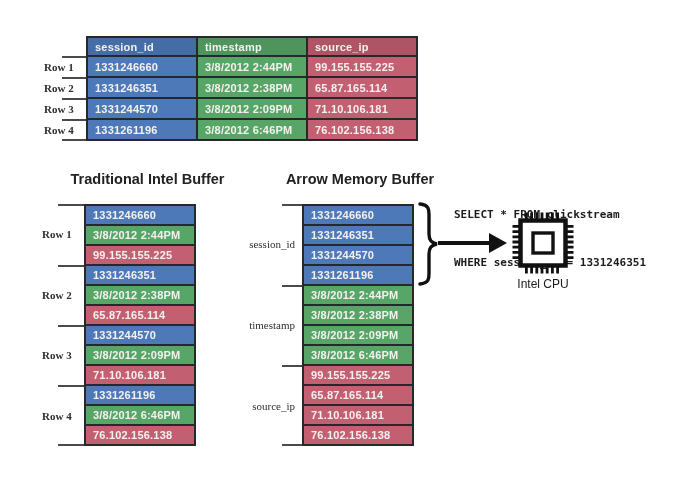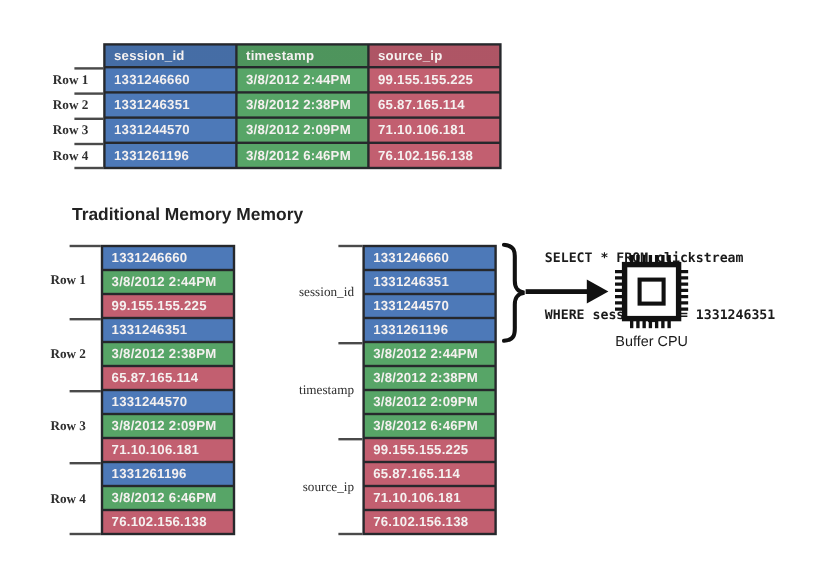--- a/index.html
+++ b/index.html
@@ -121,21 +121,21 @@
 
     <div class="cell blue">1331244570</div>
     <div class="cell green">3/8/2012 2:09PM</div>
     <div class="cell red">71.10.106.181</div>
 
     <div class="cell blue">1331261196</div>
     <div class="cell green">3/8/2012 6:46PM</div>
     <div class="cell red">76.102.156.138</div>
   </div>
 
-  <div class="buffer-title" id="trad-title">Traditional Memory Memory</div>
+  <div class="buffer-title" id="trad-title">Traditional Intel Buffer</div>
 
   <div class="gutter" id="trad-gutter">
     <div class="hline" style="top:0"></div>
     <div class="hline" style="top:61px"></div>
     <div class="hline" style="top:121px"></div>
     <div class="hline" style="top:181px"></div>
     <div class="hline" style="top:240px"></div>
     <div class="vlabels">
       <div>Row 1</div>
       <div>Row 2</div>
@@ -152,20 +152,21 @@
     <div class="cell green">3/8/2012 2:38PM</div>
     <div class="cell red">65.87.165.114</div>
     <div class="cell blue">1331244570</div>
     <div class="cell green">3/8/2012 2:09PM</div>
     <div class="cell red">71.10.106.181</div>
     <div class="cell blue">1331261196</div>
     <div class="cell green">3/8/2012 6:46PM</div>
     <div class="cell red">76.102.156.138</div>
   </div>
 
+  <div class="buffer-title" id="arrow-title">Arrow Memory Buffer</div>
 
   <div class="gutter" id="arrow-gutter">
     <div class="hline" style="top:0"></div>
     <div class="hline" style="top:81px"></div>
     <div class="hline" style="top:161px"></div>
     <div class="hline" style="top:240px"></div>
     <div class="vlabels">
       <div>session_id</div>
       <div>timestamp</div>
       <div>source_ip</div>
@@ -200,15 +201,15 @@
   <div id="arrow-head"></div>
 
   <svg id="cpu" width="62" height="62" viewBox="0 0 62 62">
     <line x1="13" y1="4" x2="49" y2="4" stroke="#111" stroke-width="7" stroke-dasharray="2.8 2.4"></line>
     <line x1="13" y1="58" x2="49" y2="58" stroke="#111" stroke-width="7" stroke-dasharray="2.8 2.4"></line>
     <line x1="4" y1="13" x2="4" y2="49" stroke="#111" stroke-width="7" stroke-dasharray="2.8 2.4"></line>
     <line x1="58" y1="13" x2="58" y2="49" stroke="#111" stroke-width="7" stroke-dasharray="2.8 2.4"></line>
     <rect x="8.5" y="8.5" width="45" height="45" fill="#ffffff" stroke="#111" stroke-width="4.5"></rect>
     <rect x="21" y="21" width="20" height="20" fill="none" stroke="#111" stroke-width="3.4"></rect>
   </svg>
-  <div id="cpu-label">Buffer CPU</div>
+  <div id="cpu-label">Intel CPU</div>
 
 </div>
 
 </body></html>

